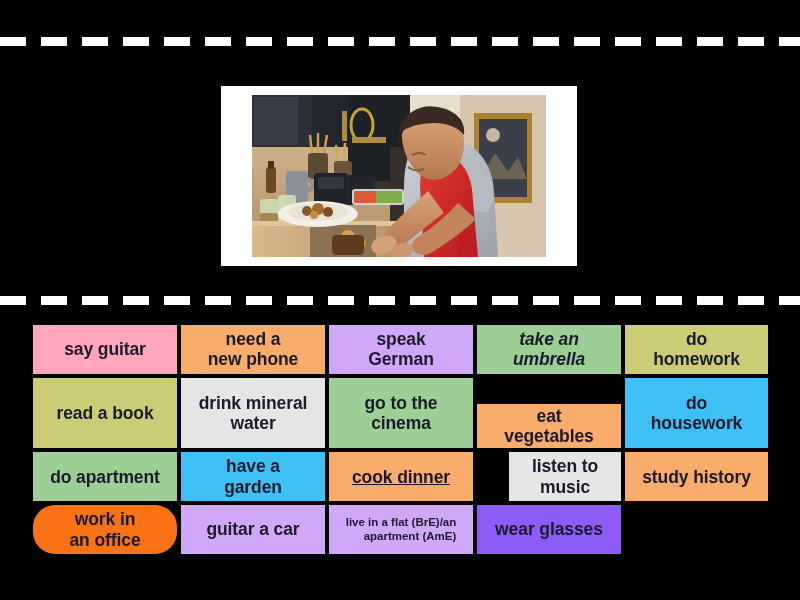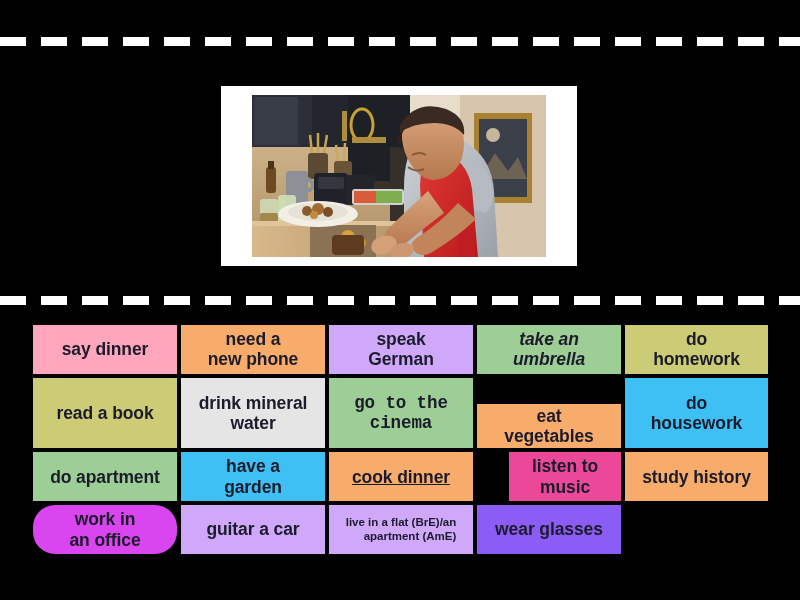--- a/index.html
+++ b/index.html
@@ -201,34 +201,34 @@
 
         <ellipse cx="132" cy="150" rx="13" ry="9" fill="#d4a07a" transform="rotate(-18 132 150)"></ellipse>
         <ellipse cx="150" cy="156" rx="12" ry="8" fill="#cb9670" transform="rotate(-14 150 156)"></ellipse>
       </svg>
     </div>
   </div>
 
   <div class="dashed-rule bottom"></div>
 
   <div class="word-grid">
-      <div class="tile" style="background: rgb(255, 166, 188);">say dinner</div>
+      <div class="tile" style="background: rgb(255, 166, 188);">say guitar</div>
       <div class="tile" style="background: rgb(248, 172, 108);">need a<br>new phone</div>
       <div class="tile" style="background: rgb(207, 168, 250);">speak<br>German</div>
       <div class="tile" style="background: rgb(157, 206, 149); font-style: italic;">take an<br>umbrella</div>
       <div class="tile" style="background: rgb(204, 204, 119);">do<br>homework</div>
       <div class="tile" style="background: rgb(204, 204, 119);">read a book</div>
       <div class="tile" style="background: #e5e5e5;">drink mineral<br>water</div>
-      <div class="tile" style="background: rgb(157, 206, 149); font-family: Liberation Mono, monospace;">go to the<br>cinema</div>
+      <div class="tile" style="background: rgb(157, 206, 149);">go to the<br>cinema</div>
       <div class="tile" style="background: rgb(248, 172, 108); margin-top: 26px;">eat<br>vegetables</div>
       <div class="tile" style="background: rgb(63, 192, 245);">do<br>housework</div>
       <div class="tile" style="background: rgb(157, 206, 149);">do apartment</div>
       <div class="tile" style="background: rgb(63, 192, 245);">have a<br>garden</div>
       <div class="tile" style="background: rgb(248, 172, 108); text-decoration: underline;">cook dinner</div>
-      <div class="tile" style="background: #ec4899; margin-left: 32px;">listen to<br>music</div>
+      <div class="tile" style="background: #e5e5e5; margin-left: 32px;">listen to<br>music</div>
       <div class="tile" style="background: rgb(248, 172, 108);">study history</div>
-      <div class="tile" style="background: #d946ef; border-radius: 22px;">work in<br>an office</div>
+      <div class="tile" style="background: #f97316; border-radius: 22px;">work in<br>an office</div>
       <div class="tile" style="background: rgb(207, 168, 250);">guitar a car</div>
       <div class="tile small" style="background: rgb(207, 168, 250);">live in a flat (BrE)/an<br>apartment (AmE)</div>
       <div class="tile" style="background: #8b5cf6;">wear glasses</div>
     </div>
 
 </div>
 
 </body></html>

